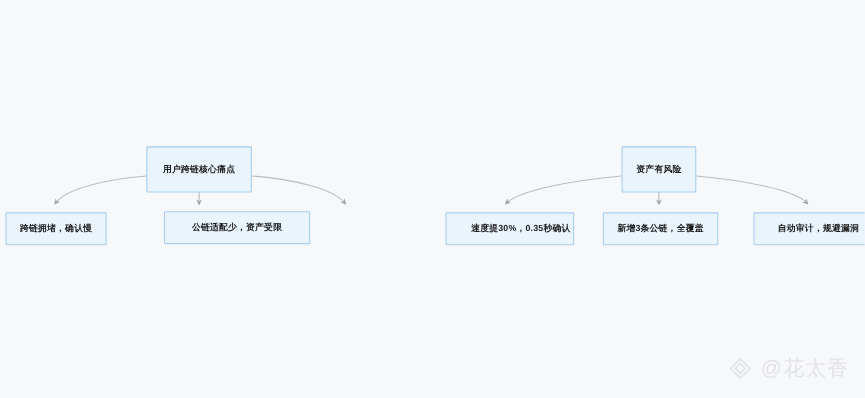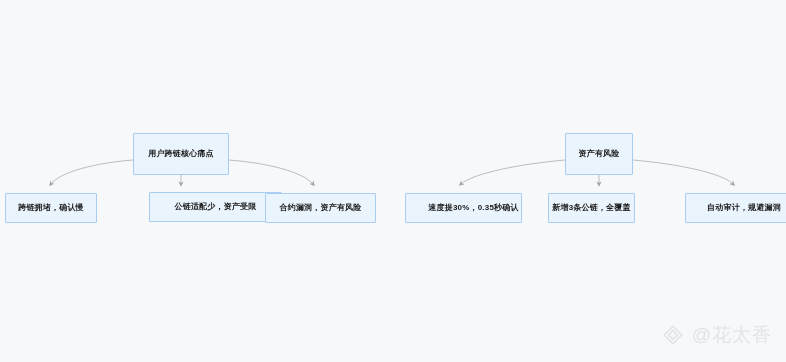--- a/index.html
+++ b/index.html
@@ -91,27 +91,26 @@
     <path d="M 599,164 L 599,184" fill="none" stroke="#b9bcc2" stroke-width="1" marker-end="url(#arrowhead)"></path>
     <path d="M 633,160 C 678,164 722,173 733,184" fill="none" stroke="#b9bcc2" stroke-width="1" marker-end="url(#arrowhead)"></path>
   </svg>
 
   <div class="node root" style="left:133px; top:133px; width:96px;">用户跨链核心痛点</div>
 
   <div class="node leaf" style="left:5px; top:193px; width:92px;text-align:center;">跨链拥堵，确认慢</div>
 
   <div class="node leaf" style="left:125px; top:192px; width:133px;margin-left:24px;">公链适配少，资产受限</div>
 
-  <div class="node leaf" style="left:265px; top:193px; width:111px;">合约漏洞，资产有风险</div>
 
   <div class="node root" style="left:565px; top:133px; width:68px;">资产有风险</div>
 
   <div class="node leaf" style="left:405px; top:193px; width:117px;padding-left:20px;">速度提30%，0.35秒确认</div>
 
-  <div class="node leaf" style="left:548px; top:193px; width:87px;">新增3条公链，全覆盖</div>
+  <div class="node leaf" style="left:548px; top:193px; width:105px;">新增3条公链，全覆盖</div>
 
   <div class="node leaf" style="left:685px; top:193px; width:118px;">自动审计，规避漏洞</div>
 
   <div class="watermark">
     <svg class="wm-logo" width="24" height="24" viewBox="0 0 24 24" xmlns="http://www.w3.org/2000/svg">
       <g fill="none" stroke="#e2e3e6" stroke-width="1.6" stroke-linejoin="round">
         <path d="M12 3.2 L20.8 12 L12 20.8 L3.2 12 Z"></path>
         <path d="M12 7.6 L16.4 12 L12 16.4 L7.6 12 Z"></path>
       </g>
     </svg>

